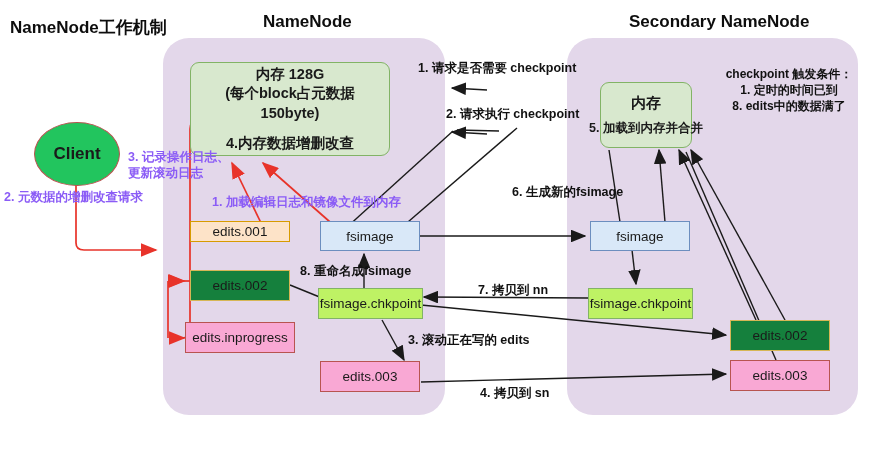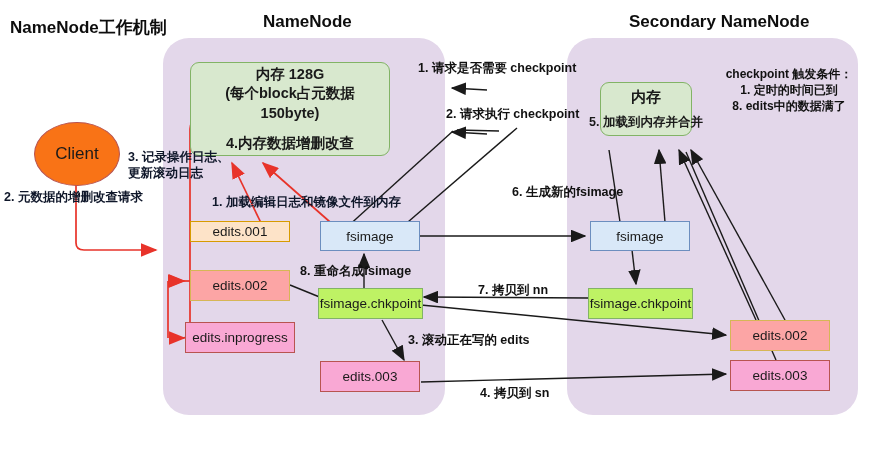--- a/index.html
+++ b/index.html
@@ -9,28 +9,28 @@
   svg.layer{position:absolute;left:0;top:0;width:881px;height:451px;pointer-events:none;}
   .panel{position:absolute;background:#e3d7ea;border-radius:26px;}
   .node{position:absolute;box-sizing:border-box;display:flex;align-items:center;
         justify-content:center;text-align:center;font-size:13.5px;color:#1a1a1a;}
   .mem{border-radius:9px;background:#d8e8ce;border:1.4px solid #82b366;
        flex-direction:column;line-height:1.35;}
   .mem b{font-weight:bold;font-size:14.5px;}
   .box-blue{background:#d9e8f8;border:1.3px solid #6c8ebf;}
   .box-green{background:#bef264;border:1.3px solid #82b366;}
   .box-orange{background:#fde3c8;border:1.6px solid #d79b00;}
-  .box-yellow{background:#fca5a5;border:1.3px solid #d6b656;}
+  .box-yellow{background:#15803d;border:1.3px solid #d6b656;}
   .box-red{background:#f9a8d4;border:1.3px solid #b85450;}
-  .client{position:absolute;border-radius:50%;background:#f97316;
+  .client{position:absolute;border-radius:50%;background:#22c55e;
           border:1.5px solid #b85450;display:flex;align-items:center;
-          justify-content:center;font-weight:normal;font-size:17px;color:#1a1a1a;}
+          justify-content:center;font-weight:bold;font-size:17px;color:#1a1a1a;}
   .lbl{position:absolute;font-size:12.5px;color:#111;white-space:nowrap;}
   .lbl-b{font-weight:bold;}
-  .lbl-red{position:absolute;font-size:12.5px;color:#0f172a;font-weight:bold;
+  .lbl-red{position:absolute;font-size:12.5px;color:#8b5cf6;font-weight:bold;
            white-space:nowrap;line-height:1.25;}
   .cond{position:absolute;font-size:12px;color:#111;font-weight:bold;
         text-align:center;line-height:1.35;white-space:pre;}
   .hdr{position:absolute;font-size:17px;font-weight:bold;color:#0d0d0d;white-space:nowrap;}
 </style>
 </head>
 <body>
 
 <div id="canvas">
 
@@ -106,21 +106,21 @@
     <b style="margin-top:10px">4.内存数据增删改查</b>
   </div>
 
   <div class="node box-orange" style="left:190px;top:221px;width:100px;height:21px;">edits.001</div>
   <div class="node box-yellow" style="left:190px;top:270px;width:100px;height:31px;">edits.002</div>
   <div class="node box-red" style="left:185px;top:322px;width:110px;height:31px;">edits.inprogress</div>
   <div class="node box-blue" style="left:320px;top:221px;width:100px;height:30px;">fsimage</div>
   <div class="node box-green" style="left:318px;top:288px;width:105px;height:31px;">fsimage.chkpoint</div>
   <div class="node box-red" style="left:320px;top:361px;width:100px;height:31px;">edits.003</div>
 
-  <div class="node mem" style="left:600px;top:82px;width:92px;height:54px;align-items:center;">
+  <div class="node mem" style="left:600px;top:82px;width:92px;height:66px;align-items:center;">
     <b style="font-size:15px;">内存</b>
     <b style="font-size:12.5px;margin-top:7px;white-space:nowrap;">5. 加载到内存并合并</b>
   </div>
   <div class="node box-blue" style="left:590px;top:221px;width:100px;height:30px;">fsimage</div>
   <div class="node box-green" style="left:588px;top:288px;width:105px;height:31px;">fsimage.chkpoint</div>
   <div class="node box-yellow" style="left:730px;top:320px;width:100px;height:31px;">edits.002</div>
   <div class="node box-red" style="left:730px;top:360px;width:100px;height:31px;">edits.003</div>
 
   <div class="cond" style="left:704px;top:66px;width:170px;">checkpoint 触发条件：
 1. 定时的时间已到

